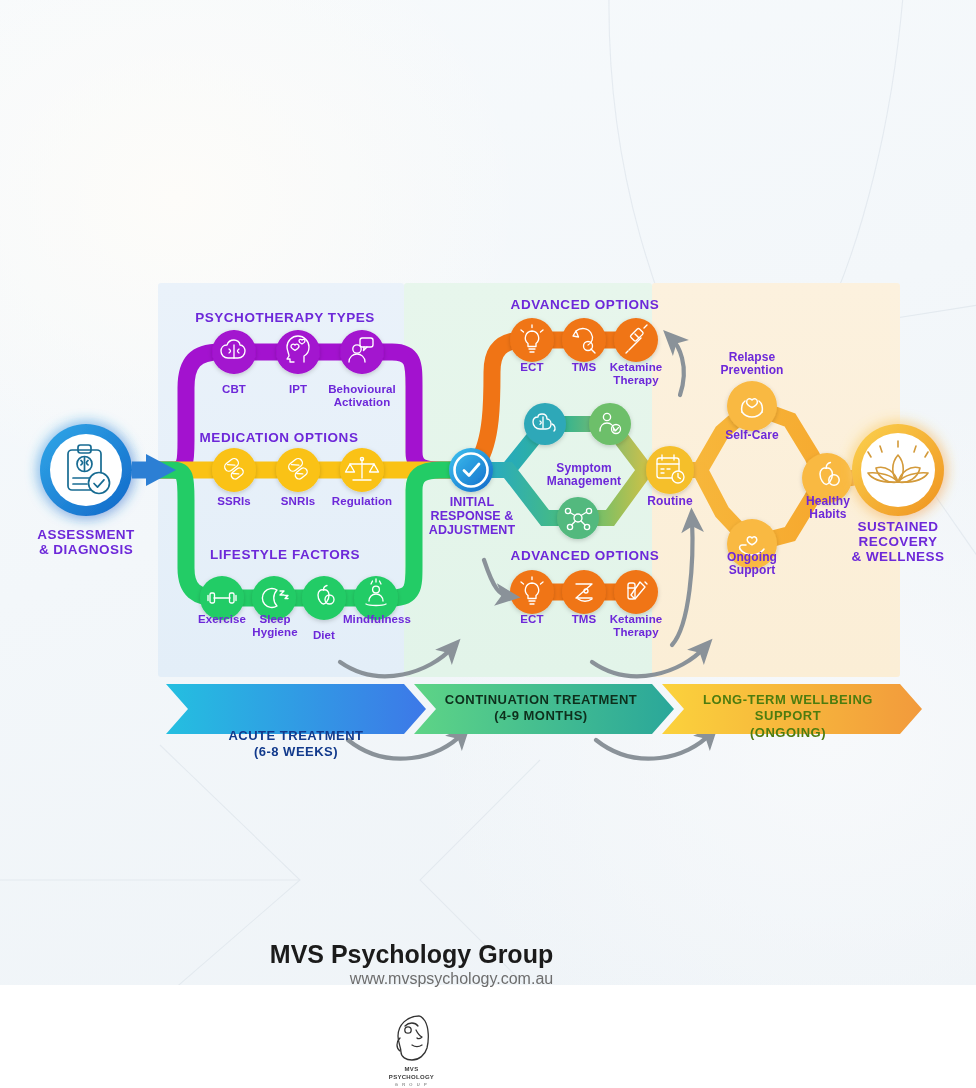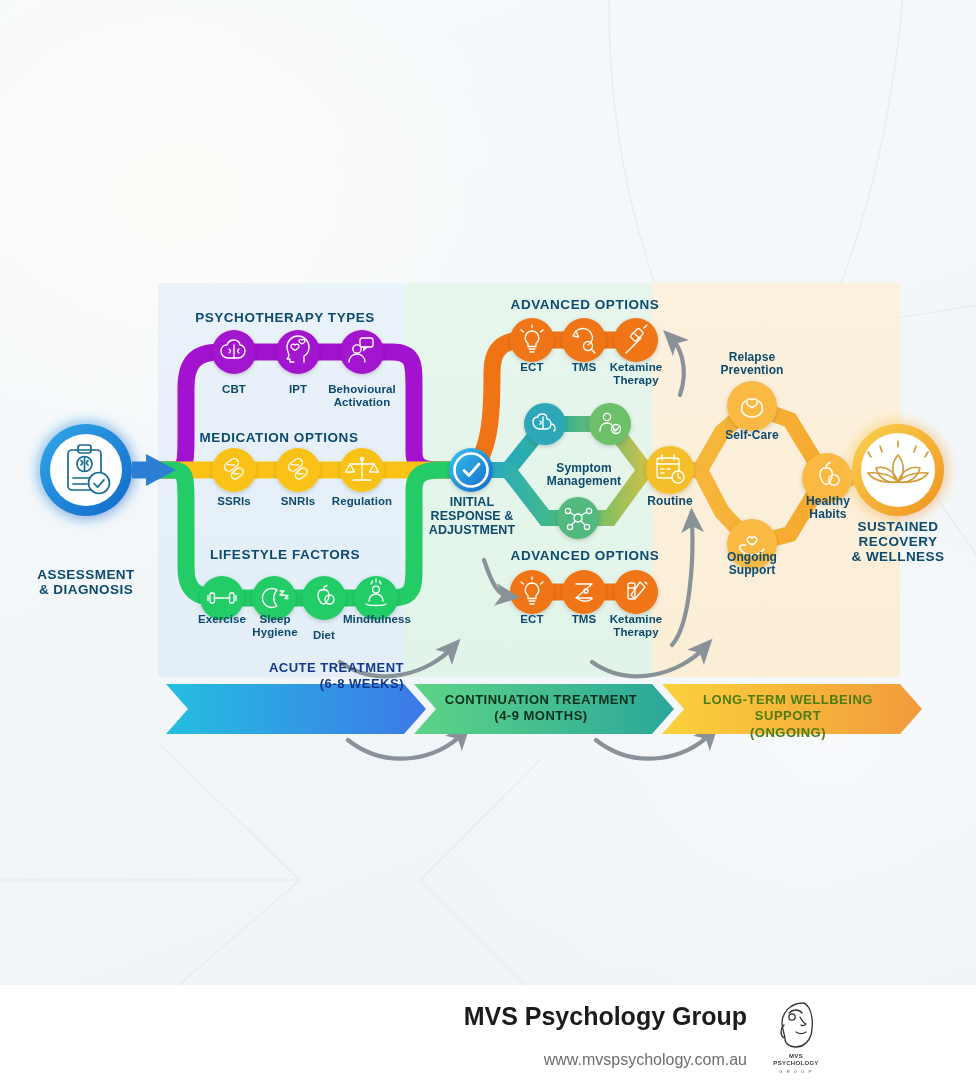--- a/index.html
+++ b/index.html
@@ -22,46 +22,46 @@
   .bg-svg{position:absolute;left:0;top:0;width:976px;height:985px;}
   .footer-band{
     position:absolute;left:0;top:985px;width:976px;height:103px;background:#ffffff;
   }
 
   
   .stage{position:absolute;left:0;top:0;width:976px;height:985px;}
   .stage svg{position:absolute;left:0;top:0;}
 
   
-  .lbl{position:absolute;color:#0c4a6e;text-align:center;line-height:1.12;
+  .lbl{position:absolute;color:#6d28d9;text-align:center;line-height:1.12;
        white-space:pre-line;letter-spacing:.1px;}
   .lbl.cat{font-weight:bold;font-size:13.5px;letter-spacing:.55px;}
   .lbl.node{font-weight:bold;font-size:11.5px;}
   .lbl.node-lt{font-weight:bold;font-size:12px;}
   .lbl.mid{font-weight:bold;font-size:12.5px;}
   .lbl.endp{font-weight:bold;font-size:13.5px;letter-spacing:.45px;}
 
   
   .banner-text{
     position:absolute;text-align:center;font-weight:bold;font-size:13px;
     letter-spacing:.5px;line-height:1.25;white-space:pre-line;
   }
   .bt-acute{color:#123a8c;}
   .bt-cont{color:#0e2f1c;}
   .bt-long{color:#4d7c0f;}
 
   
   .footer{
     position:absolute;left:0;top:985px;width:840px;height:103px;
     display:flex;align-items:center;justify-content:flex-end;
-    padding-right:17px;box-sizing:border-box;gap:22px;
+    padding-right:17px;box-sizing:border-box;gap:22px;flex-direction:column;
   }
   .brand{text-align:right;}
   .brand-name{font-size:25px;font-weight:bold;color:#1b1b1b;line-height:1.15;}
-  .brand-url{font-size:16px;color:#6d6d6d;line-height:1.3;margin-top:19px;}
+  .brand-url{font-size:16px;color:#6d6d6d;line-height:1.3;margin-top:1px;}
   .brand-logo{display:flex;flex-direction:column;align-items:center;gap:2px;}
   .logo-cap{font-size:5.5px;color:#3a3a3a;letter-spacing:.3px;line-height:1.25;text-align:center;}
   .logo-cap b{font-weight:bold;display:block;font-size:6px;}
   .logo-sub{font-size:4px;letter-spacing:1.6px;color:#555;}
 </style>
 </head>
 <body>
 
 <div class="canvas">
 
@@ -451,21 +451,21 @@
         <path d="M166 684 L404 684 L426 709 L404 734 L166 734 L188 709 Z" fill="url(#gBanner1)"></path>
       </g>
       <g>
         <path d="M414 684 L652 684 L674 709 L652 734 L414 734 L436 709 Z" fill="url(#gBanner2)"></path>
       </g>
       <g>
         <path d="M662 684 L900 684 L922 709 L900 734 L662 734 L684 709 Z" fill="url(#gBanner3)"></path>
       </g>
     </svg>
 
-    <div class="lbl endp" style="left:6px;top:527px;width:160px;margin-top:40px;">ASSESSMENT
+    <div class="lbl endp" style="left:6px;top:527px;width:160px;">ASSESSMENT
 &amp; DIAGNOSIS</div>
     <div class="lbl endp" style="left:820px;top:519px;width:156px;">SUSTAINED
 RECOVERY
 &amp; WELLNESS</div>
     <div class="lbl mid" style="left:408px;top:495px;width:128px;">INITIAL
 RESPONSE &amp;
 ADJUSTMENT</div>
 
     <div class="lbl cat" style="left:158px;top:310px;width:254px;">PSYCHOTHERAPY TYPES</div>
     <div class="lbl cat" style="left:152px;top:430px;width:254px;">MEDICATION OPTIONS</div>
@@ -504,21 +504,21 @@
     <div class="lbl node-lt" style="left:634px;top:495px;width:72px;">Routine</div>
 
     <div class="lbl node-lt" style="left:706px;top:351px;width:92px;">Relapse
 Prevention</div>
     <div class="lbl node-lt" style="left:706px;top:429px;width:92px;">Self-Care</div>
     <div class="lbl node-lt" style="left:706px;top:551px;width:92px;">Ongoing
 Support</div>
     <div class="lbl node-lt" style="left:790px;top:495px;width:76px;">Healthy
 Habits</div>
 
-    <div class="banner-text bt-acute" style="left:188px;top:660px;width:216px;text-align:right;">ACUTE TREATMENT
+    <div class="banner-text bt-acute" style="left:188px;top:728px;width:216px;">ACUTE TREATMENT
 (6-8 WEEKS)</div>
     <div class="banner-text bt-cont" style="left:428px;top:692px;width:226px;">CONTINUATION TREATMENT
 (4-9 MONTHS)</div>
     <div class="banner-text bt-long" style="left:672px;top:692px;width:232px;">LONG-TERM WELLBEING SUPPORT
 (ONGOING)</div>
 
   </div>
 
   <div class="footer">
     <div class="brand">

